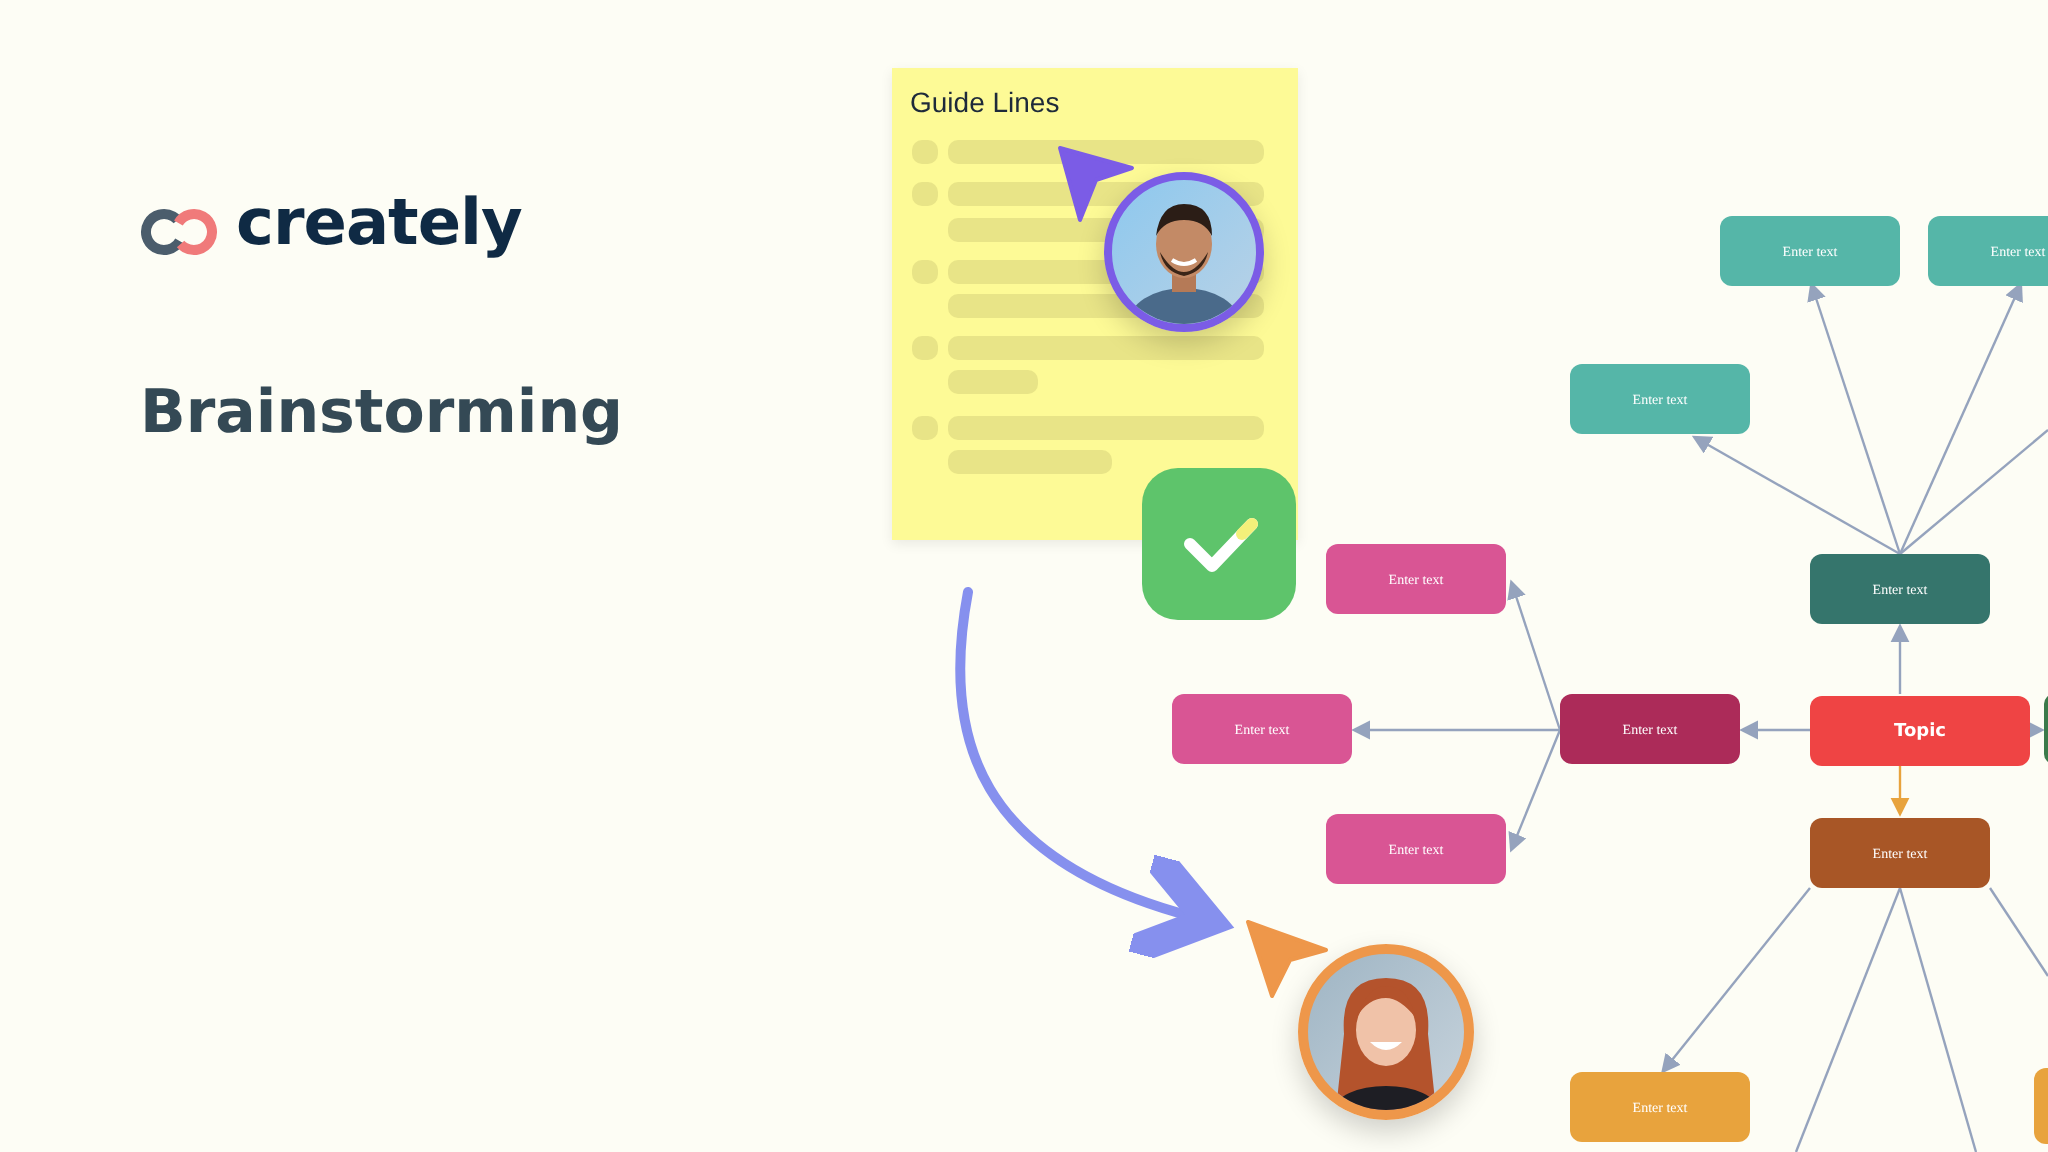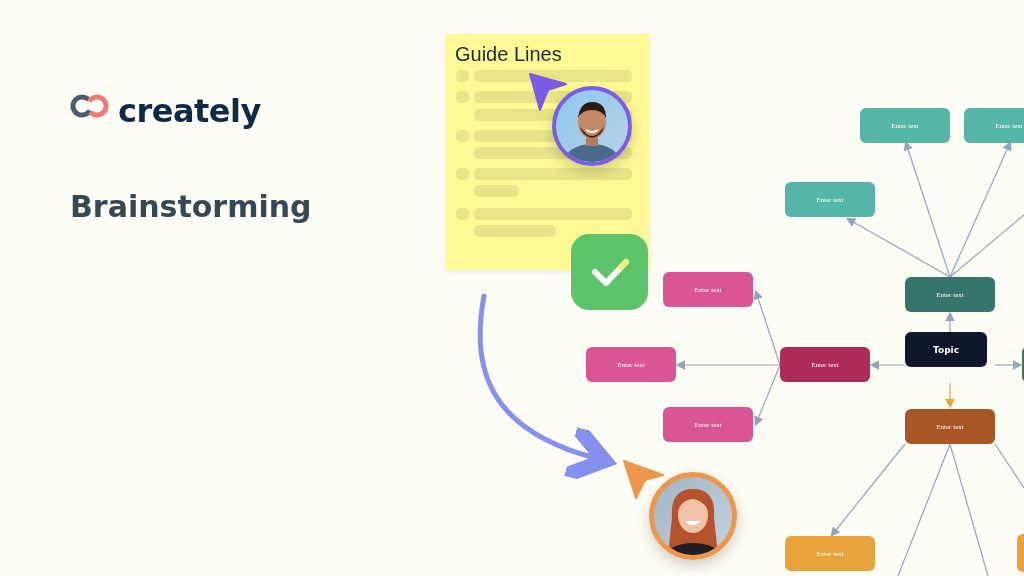--- a/index.html
+++ b/index.html
@@ -1,23 +1,23 @@
 <!DOCTYPE html>
 <html><head>
 <meta charset="utf-8">
 <style>
   html,body{margin:0;padding:0;}
   body{width:1024px;height:576px;overflow:hidden;background:#fdfdf5;position:relative;font-family:"Liberation Sans",sans-serif;}
   .abs{position:absolute;}
-  .logo{left:70px;top:92px;display:flex;align-items:flex-start;gap:8px;}
+  .logo{left:70px;top:92px;display:flex;align-items:flex-end;gap:8px;}
   .logo-text{font-family:"DejaVu Sans",sans-serif;font-size:32px;font-weight:bold;color:#0f2a44;letter-spacing:-0.5px;}
   .headline{left:70px;top:182px;width:360px;font-family:"DejaVu Sans",sans-serif;font-weight:bold;font-size:30px;line-height:50px;color:#344955;}
   .headline div{white-space:nowrap;}
   .sticky{left:446px;top:34px;width:203px;height:236px;background:#fdfa96;box-shadow:0 2px 6px rgba(0,0,0,0.08);}
-  .sticky-title{position:absolute;left:9px;top:9px;font-size:20px;color:#1e2a3a;}
+  .sticky-title{position:absolute;left:9px;top:9px;font-size:14px;color:#1e2a3a;}
   .bar{position:absolute;background:#e8e487;border-radius:5px;height:12px;}
   .check{left:571px;top:234px;width:77px;height:76px;background:#5ec46b;border-radius:18px;}
   .node{position:absolute;border-radius:6px;color:#fff;font-family:"Liberation Serif",serif;font-size:7px;display:flex;align-items:center;justify-content:center;}
   .topic{font-family:"DejaVu Sans",sans-serif;font-size:9px;font-weight:bold;}
   .avatar{position:absolute;border-radius:50%;overflow:hidden;box-shadow:0 6px 14px rgba(0,0,0,0.18);}
   svg.lines{position:absolute;left:0;top:0;}
 </style>
 </head>
 <body>
 
@@ -105,21 +105,21 @@
 </div>
 
 <div class="node" style="left:860px;top:108px;width:90px;height:35px;background:#55b6a8;">Enter text</div>
 <div class="node" style="left:964px;top:108px;width:90px;height:35px;background:#55b6a8;">Enter text</div>
 <div class="node" style="left:785px;top:182px;width:90px;height:35px;background:#55b6a8;">Enter text</div>
 <div class="node" style="left:905px;top:277px;width:90px;height:35px;background:#35756c;">Enter text</div>
 <div class="node" style="left:663px;top:272px;width:90px;height:35px;background:#d95594;">Enter text</div>
 <div class="node" style="left:586px;top:347px;width:90px;height:35px;background:#d95594;">Enter text</div>
 <div class="node" style="left:663px;top:407px;width:90px;height:35px;background:#d95594;">Enter text</div>
 <div class="node" style="left:780px;top:347px;width:90px;height:35px;background:#ac2b59;">Enter text</div>
-<div class="node topic" style="left:905px;top:332px;width:82px;height:35px;background:#0f172a;">Topic</div>
+<div class="node topic" style="left:905px;top:348px;width:110px;height:35px;background:#ef4444;">Topic</div>
 <div class="node" style="left:1022px;top:347px;width:10px;height:35px;background:#3b7a4a;"></div>
 <div class="node" style="left:905px;top:409px;width:90px;height:35px;background:#a85626;">Enter text</div>
 <div class="node" style="left:785px;top:536px;width:90px;height:35px;background:#e8a33d;">Enter text</div>
 <div class="node" style="left:1017px;top:534px;width:20px;height:38px;background:#e8a33d;"></div>
 
 <svg class="abs" style="left:621px;top:458px;" width="46" height="46">
   <path d="M3 3 L42 17 L24 22 L15 40 Z" fill="#ee974a" stroke="#ee974a" stroke-width="2" stroke-linejoin="round"></path>
 </svg>
 <div class="avatar" style="left:649px;top:472px;width:88px;height:88px;border:5px solid #ee974a;box-sizing:border-box;background:linear-gradient(135deg,#9fb5c4,#c7d3dc);">
   <svg width="78" height="78" viewBox="0 0 78 78">

